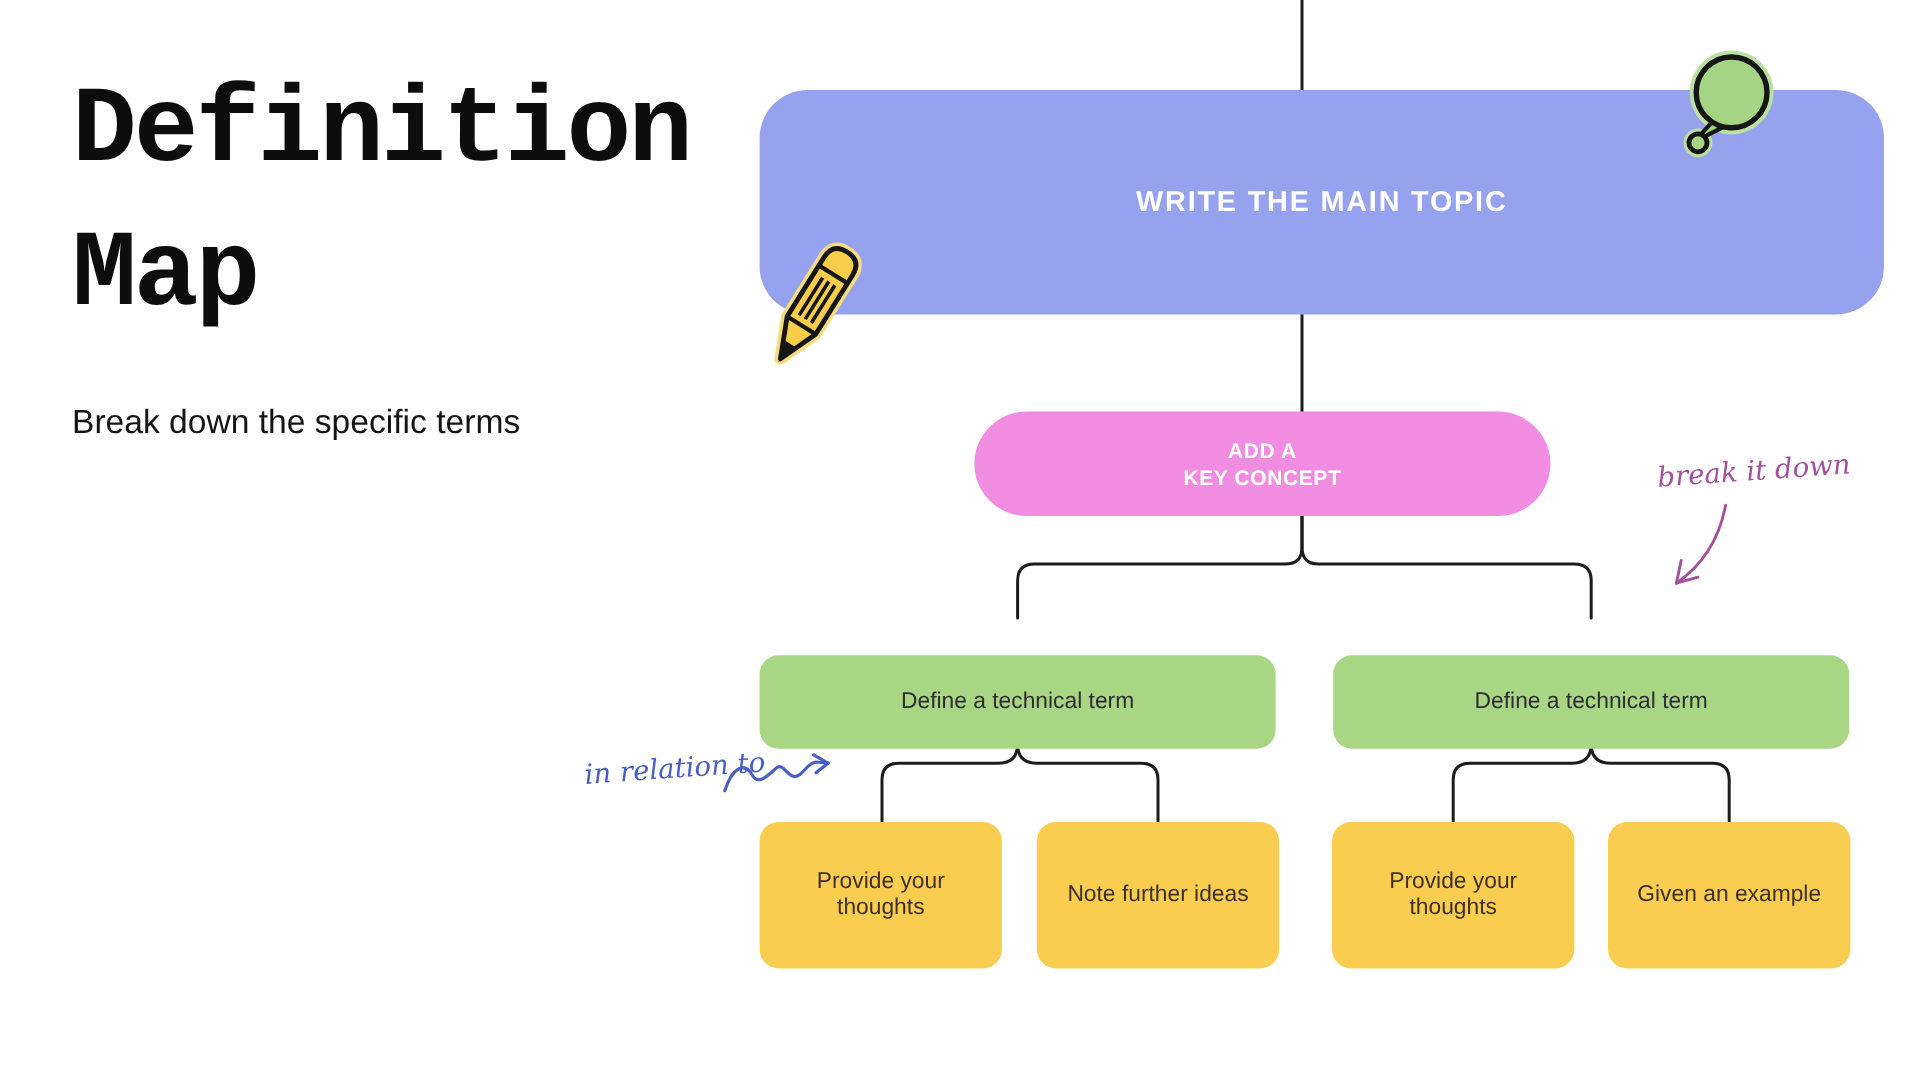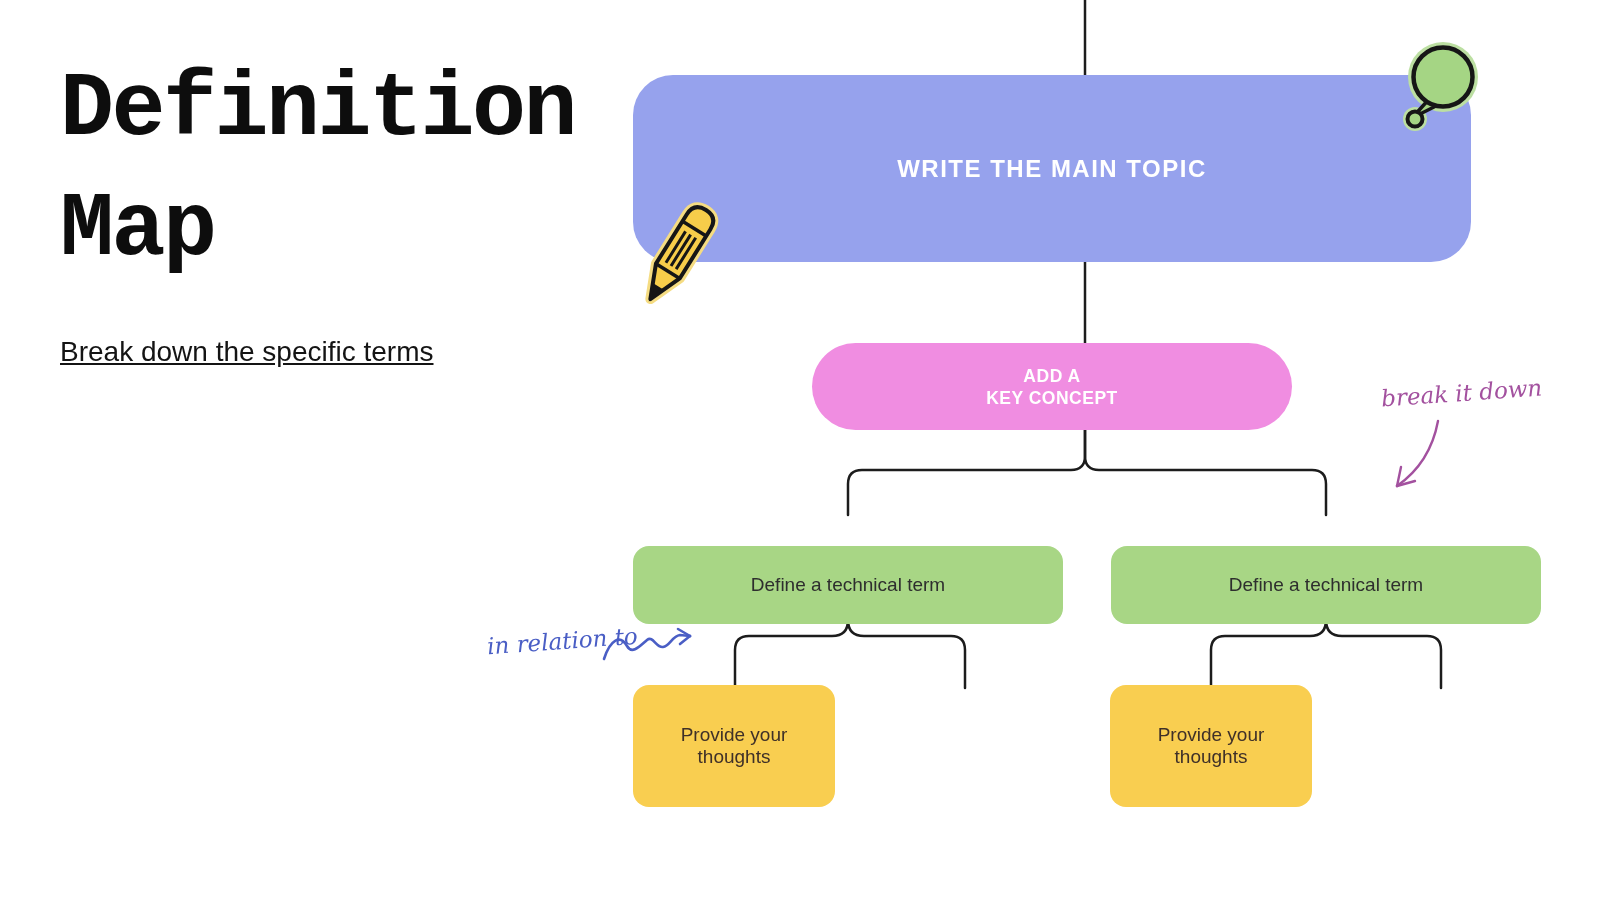--- a/index.html
+++ b/index.html
@@ -11,30 +11,29 @@
   
   .intro{position:absolute;left:60px;top:50px;width:520px;}
   .title{
     font-family:Liberation Mono, monospace;font-weight:bold;
     font-size:90px;line-height:120px;letter-spacing:-2.5px;
     color:var(--title_text,#0d0d0d);
   }
   .subtitle{
     margin-top:42px;font-size:28px;line-height:40px;
     color:var(--subtitle_text,#141414);
-    text-decoration:underline;
   }
   
   .node{
     position:absolute;display:flex;flex-direction:column;
     align-items:center;justify-content:center;text-align:center;
     box-sizing:border-box;
   }
   .node-main{
-    left:633px;top:75px;width:838px;height:187px;border-radius:40px;
+    left:633px;top:75px;width:937px;height:187px;border-radius:40px;
     background:var(--main_topic);color:var(--white_text,#fff);
     font-weight:bold;font-size:24px;letter-spacing:1.5px;
   }
   .node-key{
     left:812px;top:343px;width:480px;height:87px;border-radius:44px;
     background:var(--key_concept);color:var(--white_text,#fff);
     font-weight:bold;font-size:17.5px;letter-spacing:.5px;line-height:22px;
   }
   .node-term{
     top:512px;width:430px;height:78px;border-radius:16px;
@@ -101,22 +100,28 @@
   <div class="node node-term t1">
     <span>Define a technical term</span>
   </div>
   <div class="node node-term t2">
     <span>Define a technical term</span>
   </div>
 
   <div class="node node-leaf l1">
     <span>Provide your thoughts</span>
   </div>
+  <div class="node node-leaf l2">
+    <span>Note further ideas</span>
+  </div>
   <div class="node node-leaf l3">
     <span>Provide your thoughts</span>
+  </div>
+  <div class="node node-leaf l4">
+    <span>Given an example</span>
   </div>
 
   <div class="hand hand-purple">break it down</div>
   <div class="hand hand-blue">in relation to</div>
 
   <svg class="decor" viewBox="0 0 1600 900">
 
     <g style="stroke:var(--annotation_purple);stroke-width:2.4;fill:none;stroke-linecap:round;">
       <path d="M 1438 421 C 1433 448 1420 470 1397 486"></path>
       <path d="M 1397 486 L 1401 467"></path>

